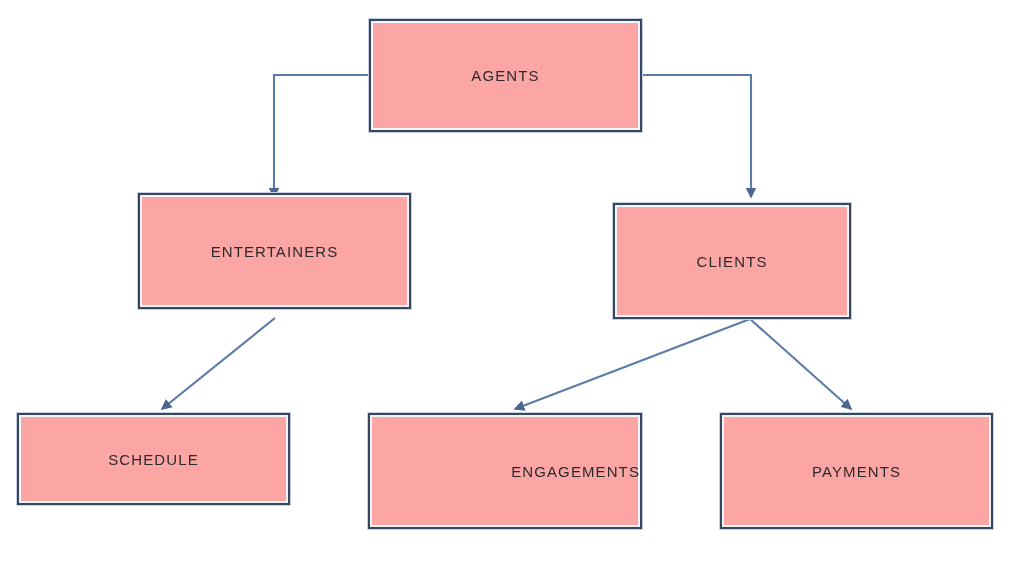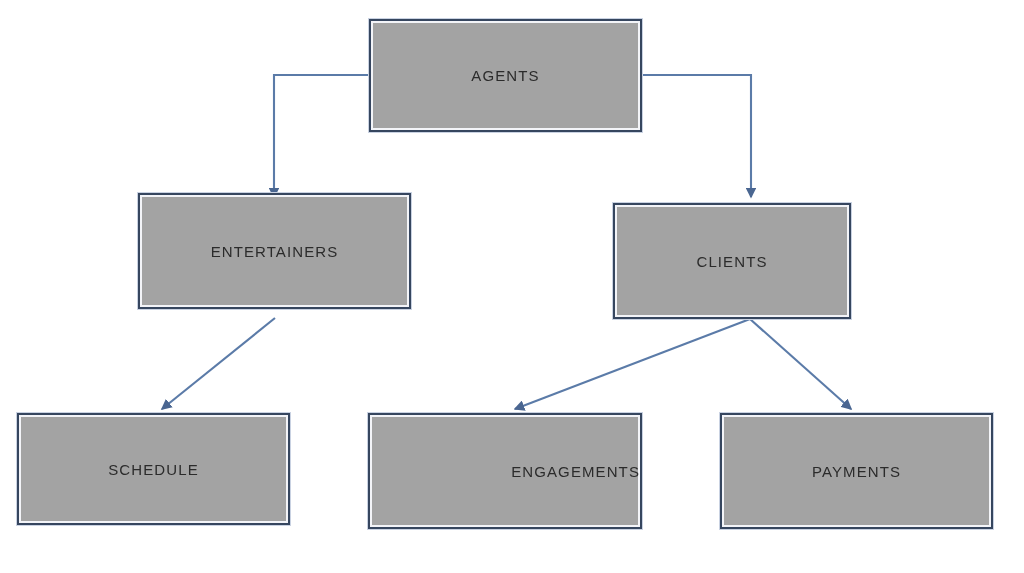--- a/index.html
+++ b/index.html
@@ -22,21 +22,21 @@
     position: absolute;
     left: 0;
     top: 0;
     width: 1024px;
     height: 573px;
     pointer-events: none;
   }
   .node {
     position: absolute;
     box-sizing: border-box;
-    background: #a3a3a3;
+    background: #fca5a5;
     border: 2px solid #36465f;
     box-shadow: inset 0 0 0 2px #f3f4f8, 0 0 0 1px #c9d2e2;
     display: flex;
     align-items: center;
     justify-content: center;
     z-index: 2;
   }
   .node-label {
     font-family: "Liberation Sans", sans-serif;
     font-size: 15px;
@@ -74,21 +74,21 @@
   </div>
 
   <div class="node" style="left:138px; top:193px; width:273px; height:116px;">
     <span class="node-label">ENTERTAINERS</span>
   </div>
 
   <div class="node" style="left:613px; top:203px; width:238px; height:116px;">
     <span class="node-label">CLIENTS</span>
   </div>
 
-  <div class="node" style="left:17px; top:413px; width:273px; height:112px;">
+  <div class="node" style="left:17px; top:413px; width:273px; height:92px;">
     <span class="node-label">SCHEDULE</span>
   </div>
 
   <div class="node" style="left:368px; top:413px; width:274px; height:116px;justify-content:flex-end;">
     <span class="node-label">ENGAGEMENTS</span>
   </div>
 
   <div class="node" style="left:720px; top:413px; width:273px; height:116px;">
     <span class="node-label">PAYMENTS</span>
   </div>

